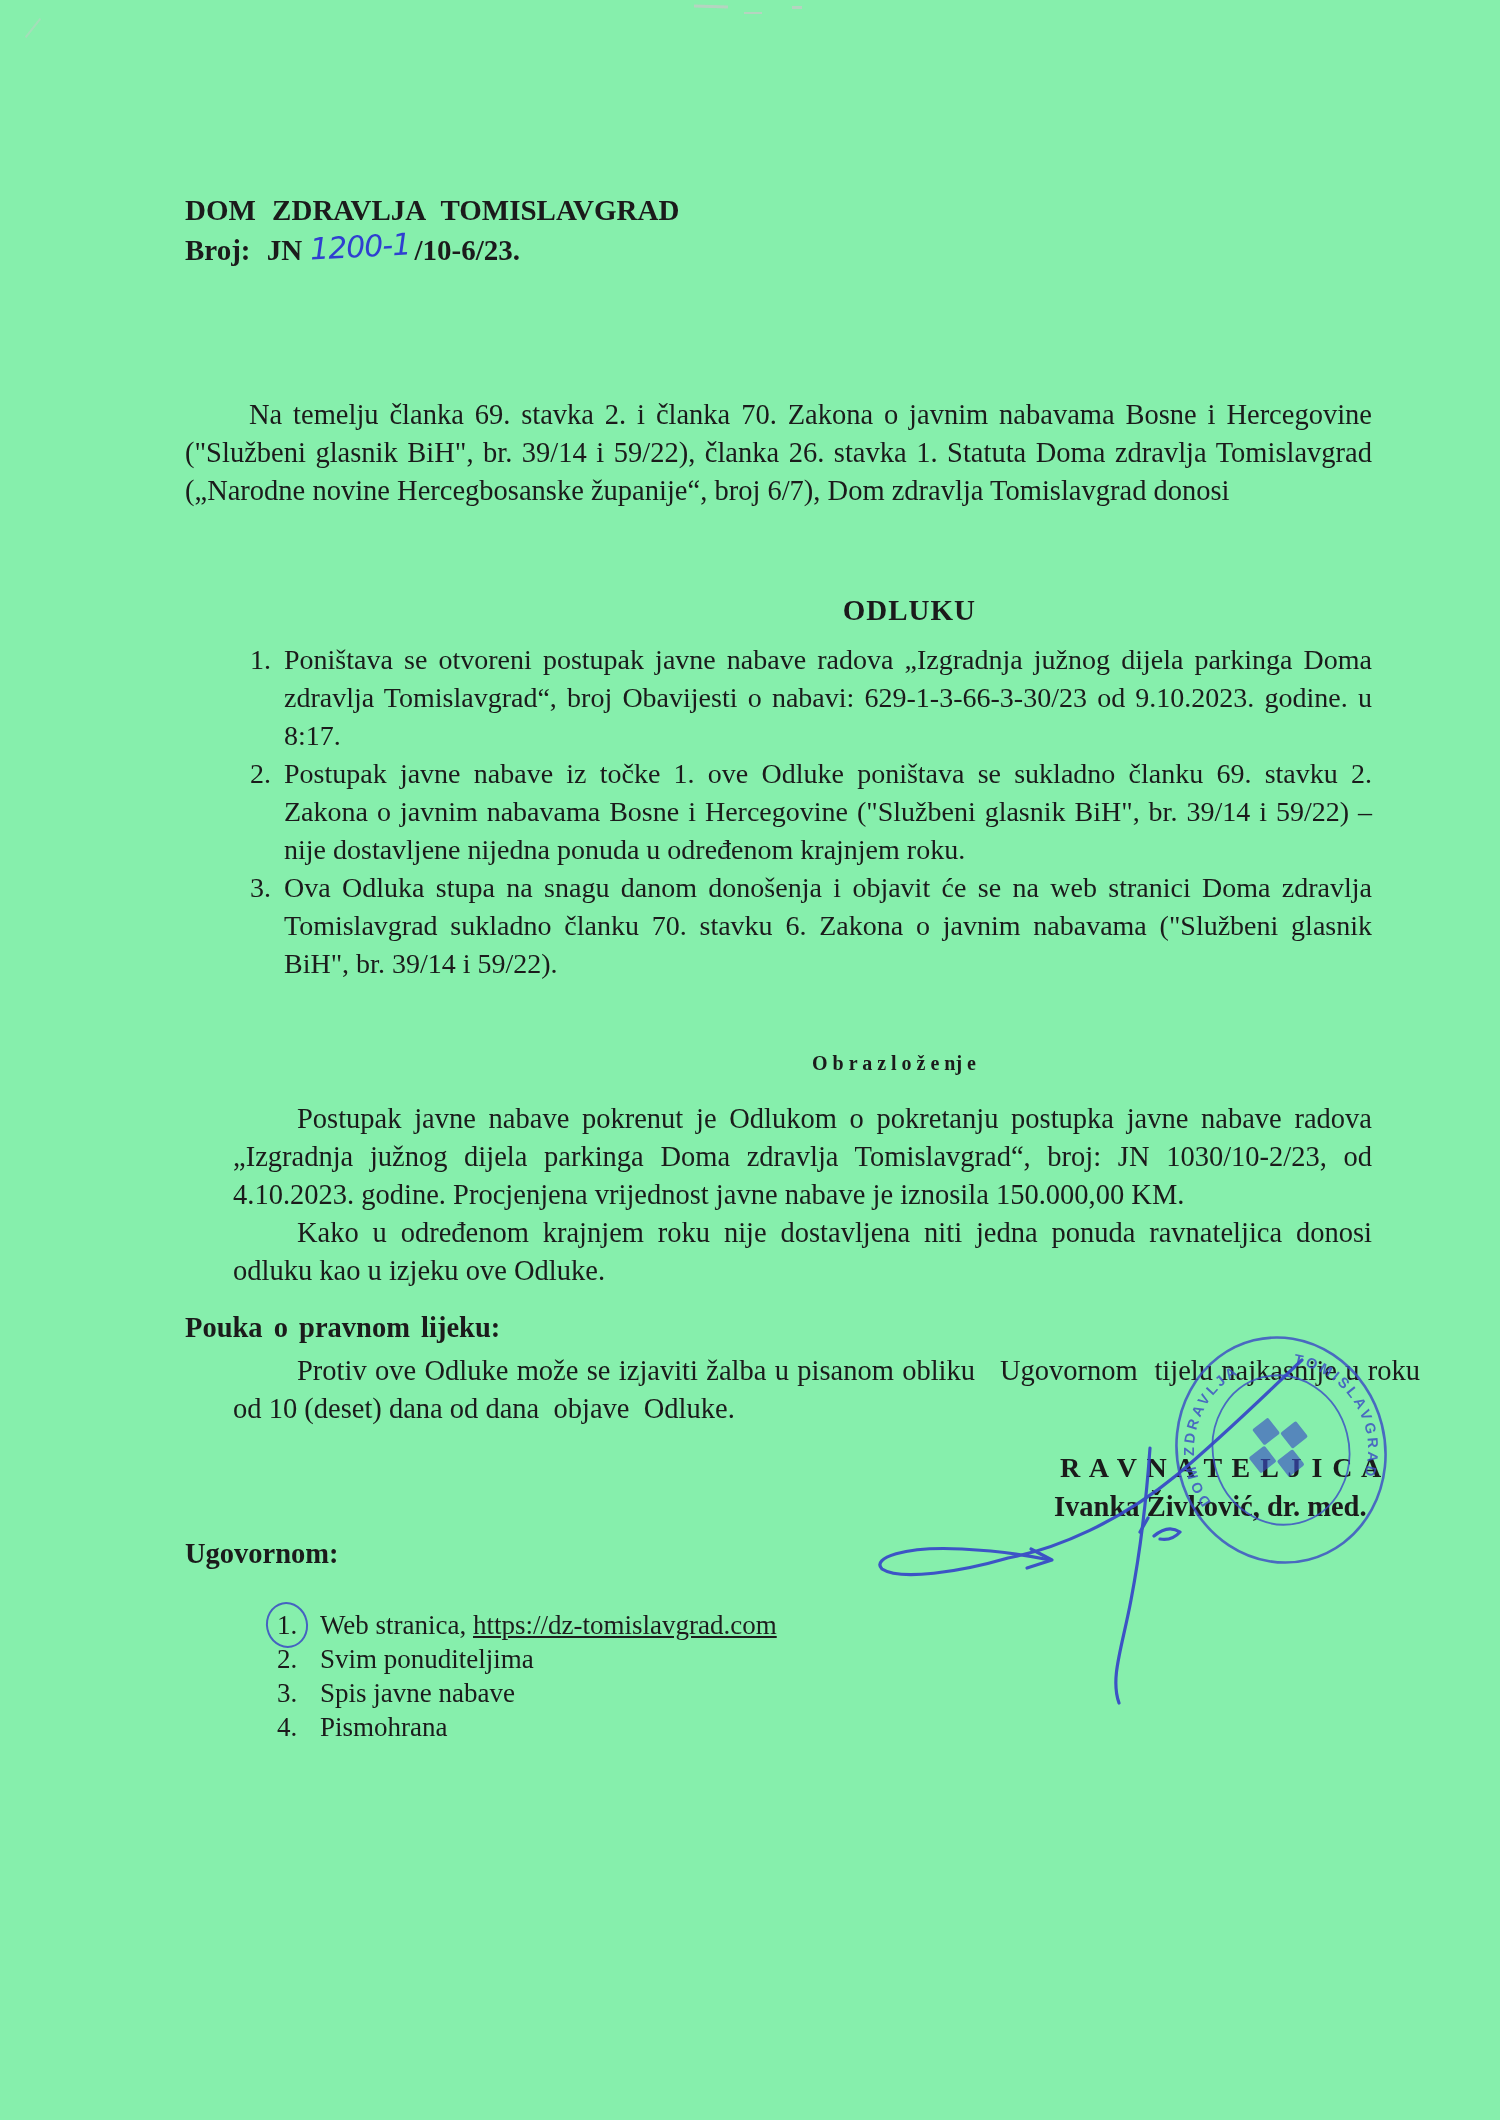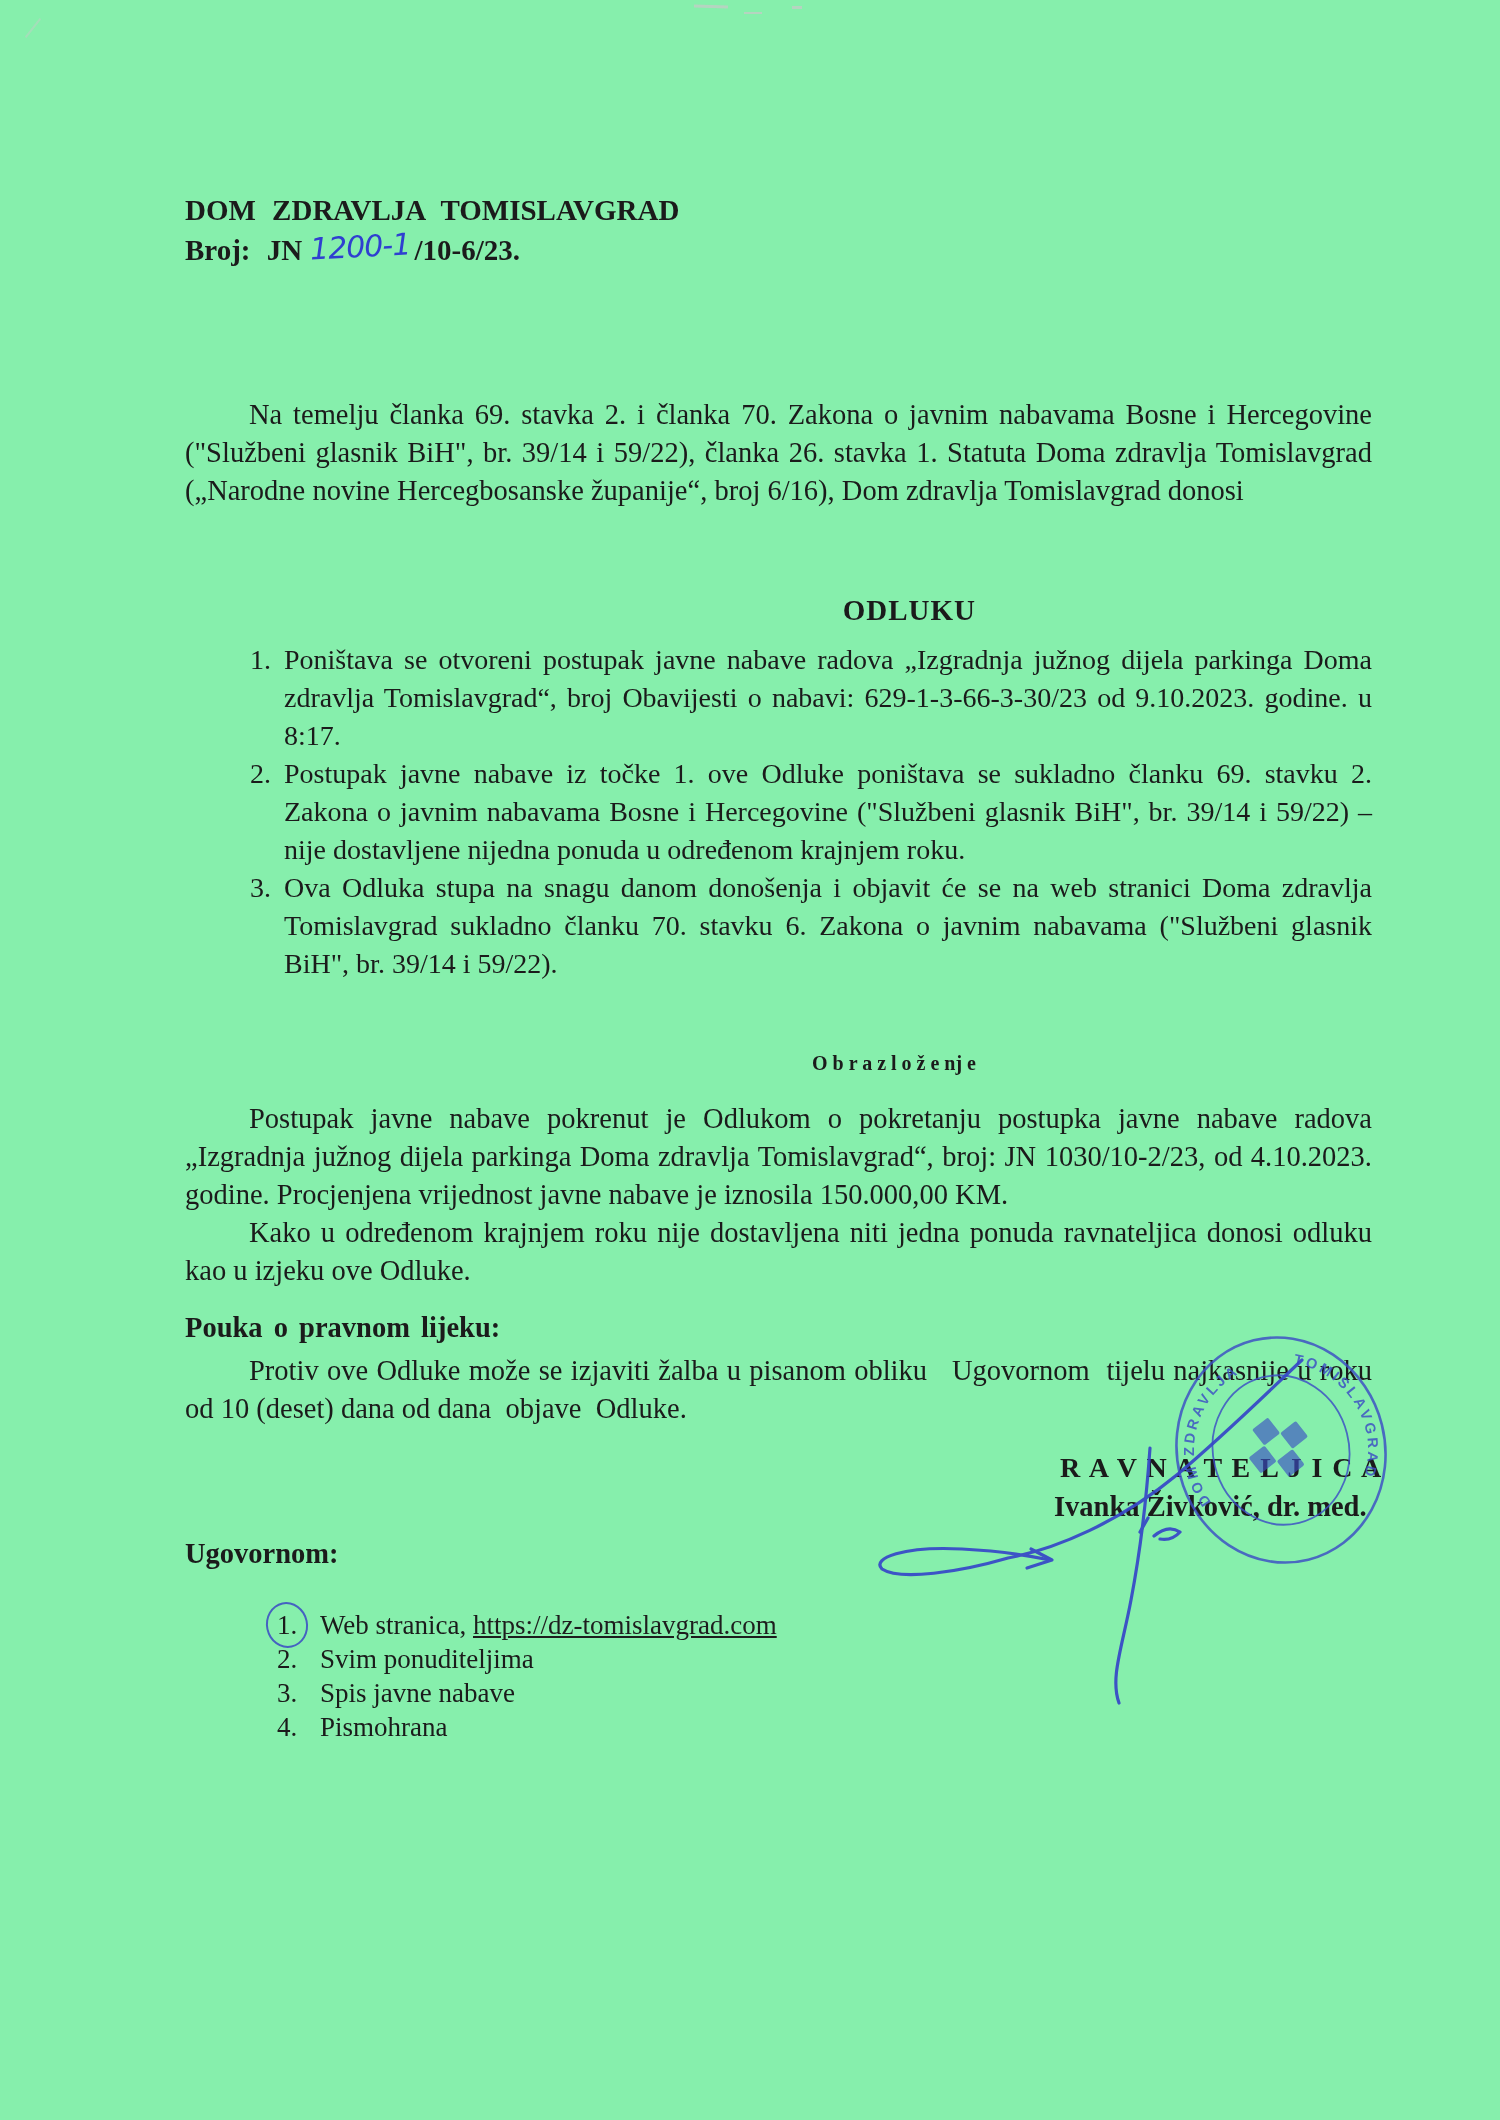--- a/index.html
+++ b/index.html
@@ -24,21 +24,21 @@
     display:inline-block;
     font-family:"DejaVu Sans", sans-serif;
     font-style:italic;font-weight:400;
     color:#2f3fd0;font-size:30px;
     transform:rotate(-3deg);
     position:relative;top:-3px;margin:0 4px 0 8px;
     letter-spacing:-1px;word-spacing:0;
   }
 
   .para{font-size:28.5px;line-height:38px;text-align:justify;margin:0;}
-  .ind{text-indent:64px;}
+  .ind{text-indent:64px;margin-left:48px;}
   .intro{position:absolute;left:185px;top:396px;width:1187px;text-indent:64px;}
 
   .h-center{position:absolute;left:185px;width:775px;text-align:right;margin:16px;}
   .odluku{top:578px;font-size:29px;font-weight:bold;letter-spacing:1px;}
   .obraz{top:1036px;font-size:20px;font-weight:bold;font-family:Liberation Serif, serif;}
 
   .dlist{position:absolute;left:250px;top:641px;width:1122px;font-size:28px;line-height:38px;}
   .ditem{display:flex;}
   .ditem .num{flex:none;width:34px;}
   .ditem .txt{flex:1;text-align:justify;}
@@ -80,21 +80,21 @@
   <div class="mark m1"></div>
   <div class="mark m2"></div>
   <div class="mark m3"></div>
   <div class="mark m4"></div>
 
   <header class="head">
     <div class="head-line">DOM ZDRAVLJA TOMISLAVGRAD</div>
     <div class="head-line"><span>Broj: JN</span><span class="hand">1200-1</span><span>/10-6/23.</span></div>
   </header>
 
-  <p class="para intro">Na temelju članka 69. stavka 2. i članka 70. Zakona o javnim nabavama Bosne i Hercegovine ("Službeni glasnik BiH", br. 39/14 i 59/22), članka 26. stavka 1. Statuta Doma zdravlja Tomislavgrad („Narodne novine Hercegbosanske županije“, broj 6/16), Dom zdravlja Tomislavgrad donosi</p>
+  <p class="para intro">Na temelju članka 69. stavka 2. i članka 70. Zakona o javnim nabavama Bosne i Hercegovine ("Službeni glasnik BiH", br. 39/14 i 59/22), članka 26. stavka 1. Statuta Doma zdravlja Tomislavgrad („Narodne novine Hercegbosanske županije“, broj 6/7), Dom zdravlja Tomislavgrad donosi</p>
 
   <h2 class="h-center odluku">ODLUKU</h2>
 
   <div class="dlist">
     <div class="ditem">
       <span class="num">1.</span>
       <span class="txt">Poništava se otvoreni postupak javne nabave  radova „Izgradnja južnog dijela parkinga Doma zdravlja Tomislavgrad“, broj Obavijesti o nabavi: 629-1-3-66-3-30/23 od 9.10.2023. godine. u 8:17.</span>
     </div>
     <div class="ditem">
       <span class="num">2.</span>

